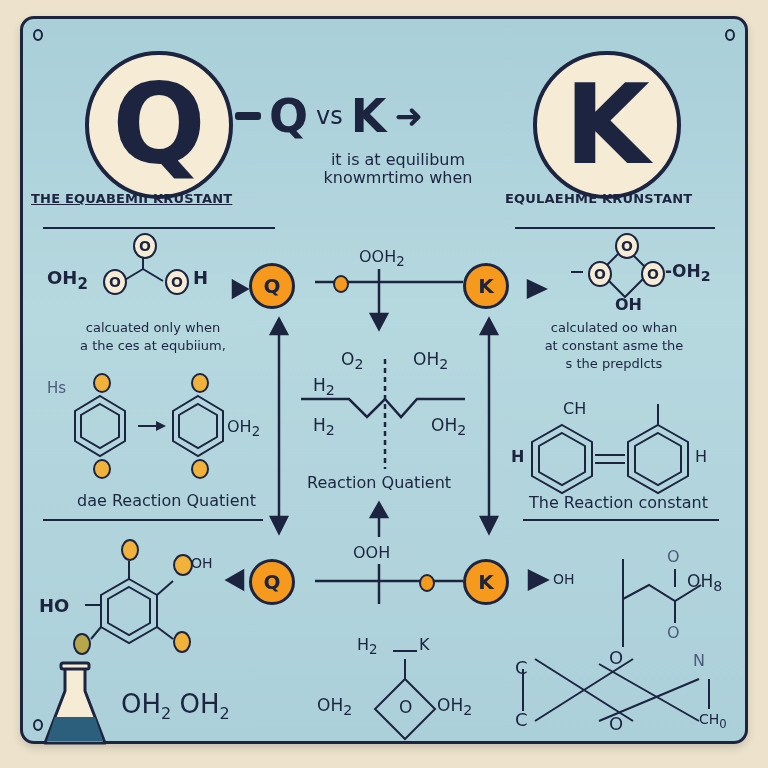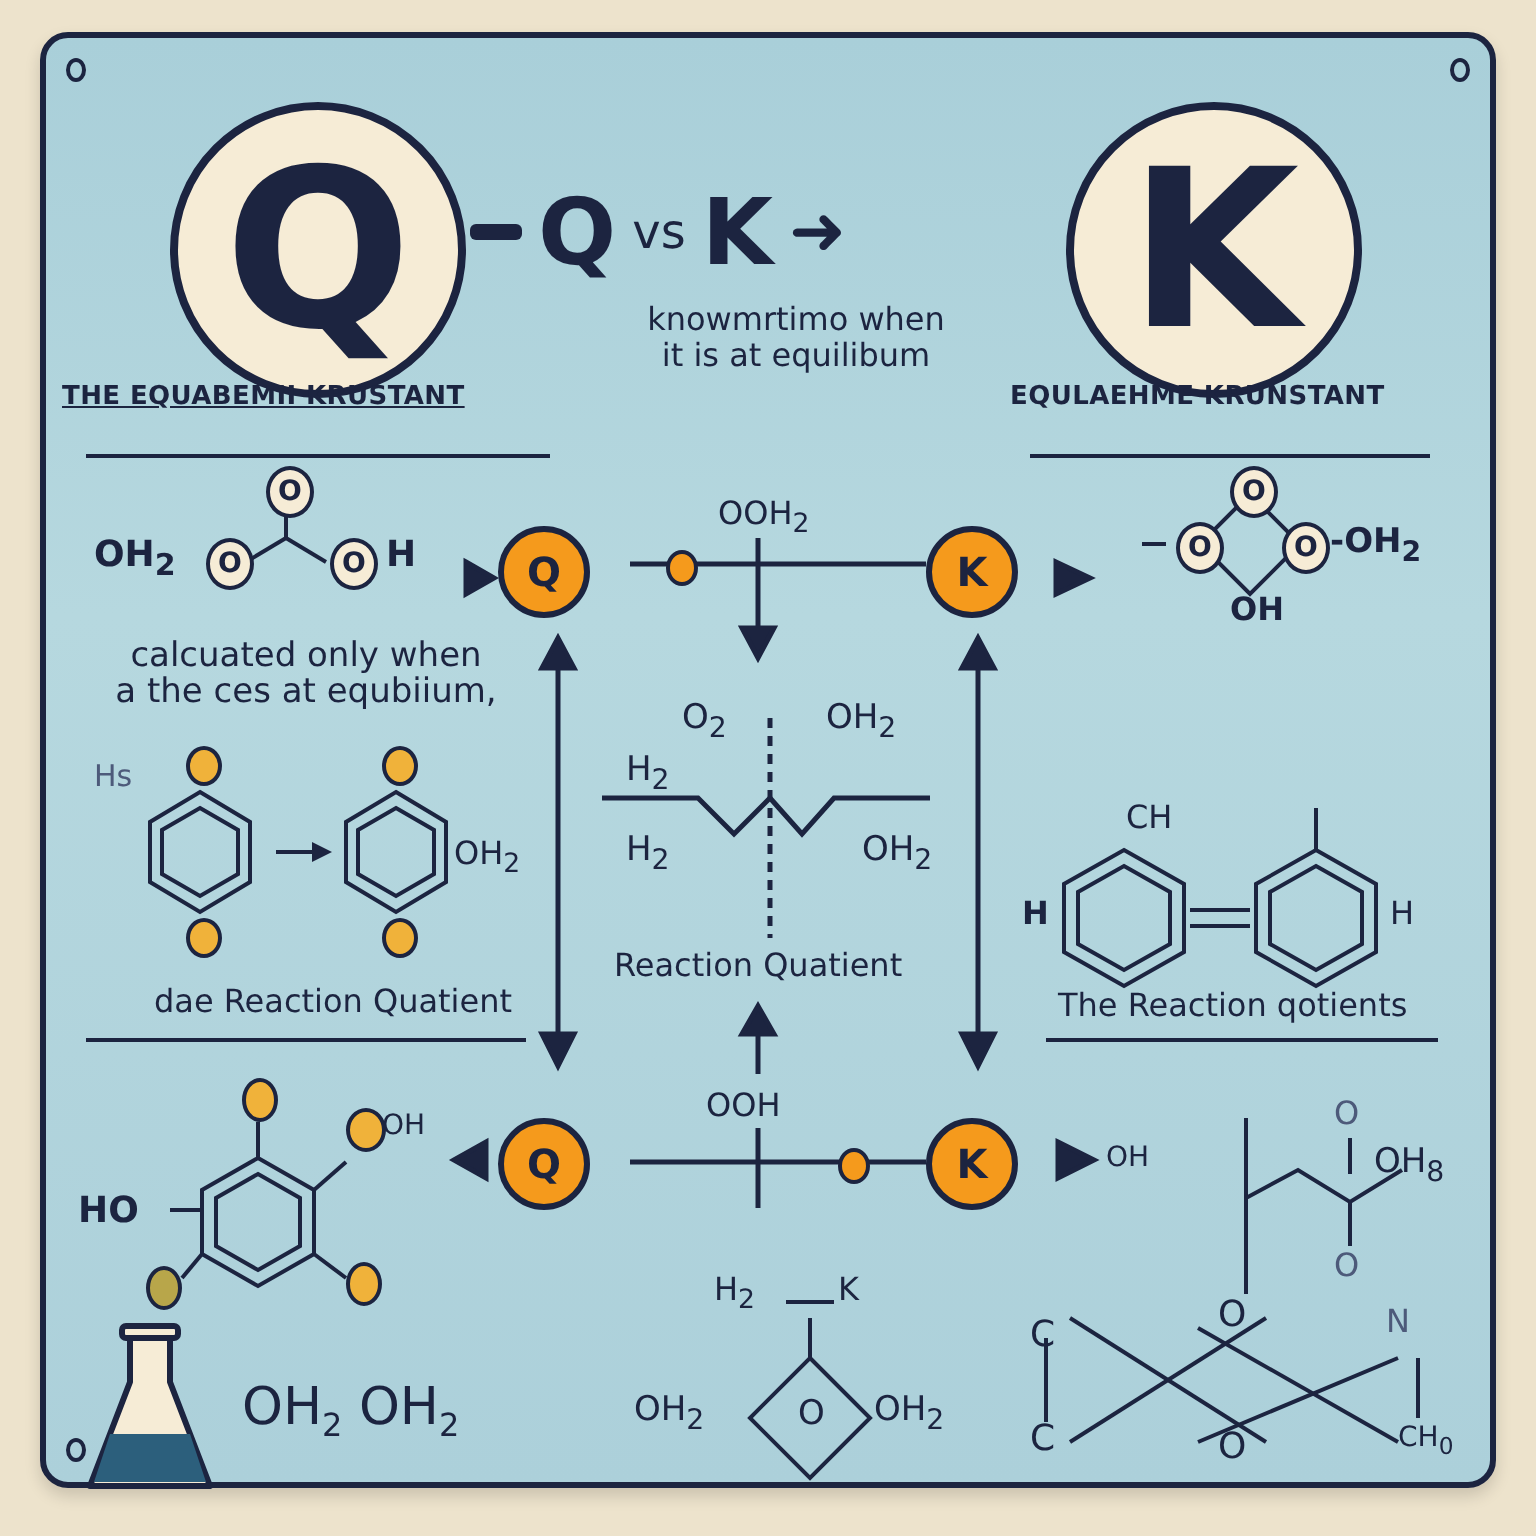--- a/index.html
+++ b/index.html
@@ -21,21 +21,21 @@
   .big-circle {
     position:absolute; width:140px; height:140px; border-radius:50%;
     background:#f6ecd6; border:4px solid #1c2440;
     display:flex; align-items:center; justify-content:center;
     font-family:"DejaVu Sans", sans-serif; font-weight:bold; font-size:110px; color:#1c2440;
   }
   .title { font-weight:bold; font-size:46px; }
   .title small { font-size:24px; font-weight:normal; }
   .caption { font-size:13px; font-weight:bold; letter-spacing:0.2px; }
   .rule { position:absolute; height:2px; background:#1c2440; }
-  .body-text { font-size:17px; line-height:18px; text-align:center; }
+  .body-text { font-size:13px; line-height:18px; text-align:center; }
   .node {
     position:absolute; width:40px; height:40px; border-radius:50%;
     background:#f59a1c; border:3px solid #1c2440;
     display:flex; align-items:center; justify-content:center;
     font-weight:bold; font-size:20px; color:#1c2440;
   }
   .chem { font-size:18px; font-weight:bold; }
   .label { font-size:15px; }
   svg { position:absolute; overflow:visible; }
 </style>
@@ -58,22 +58,22 @@
   <div class="abs title" style="left:212px;top:70px;display:flex;align-items:center;gap:8px;">
     <span style="display:inline-block;width:26px;height:8px;background:#1c2440;border-radius:3px;"></span>
     <span>Q</span>
     <small>vs</small>
     <span>K</span>
     <span style="font-size:34px;">➜</span>
   </div>
 
   <div class="abs caption" style="left:8px;top:172px;text-decoration:underline;">THE EQUABEMII KRUSTANT</div>
   <div class="abs" style="left:280px;top:132px;width:190px;text-align:center;font-size:16px;line-height:18px;">
+    <div>it is at equilibum</div>
     <div>knowmrtimo when</div>
-    <div>it is at equilibum</div>
   </div>
   <div class="abs caption" style="left:482px;top:172px;">EQULAEHME KRUNSTANT</div>
 
   <div class="rule" style="left:20px;top:208px;width:232px;"></div>
   <div class="rule" style="left:492px;top:208px;width:200px;"></div>
 
   <svg width="722" height="722" style="left:0;top:0;">
     <g stroke="#1c2440" stroke-width="2.5" fill="#1c2440">
 
       <line x1="292" y1="263" x2="440" y2="263"></line>
@@ -241,24 +241,29 @@
   </div>
 
   <div class="abs" style="left:592px;top:214px;width:20px;height:22px;border-radius:50%;background:#f6ecd6;border:2px solid #1c2440;text-align:center;font-weight:bold;font-size:14px;line-height:22px;"><span>O</span></div>
   <div class="abs" style="left:565px;top:242px;width:20px;height:22px;border-radius:50%;background:#f6ecd6;border:2px solid #1c2440;text-align:center;font-weight:bold;font-size:14px;line-height:22px;"><span>O</span></div>
   <div class="abs" style="left:618px;top:242px;width:20px;height:22px;border-radius:50%;background:#f6ecd6;border:2px solid #1c2440;text-align:center;font-weight:bold;font-size:14px;line-height:22px;"><span>O</span></div>
   <div class="abs chem" style="left:642px;top:242px;font-size:17px;">
     <span>-</span><span>OH</span><sub>2</sub>
   </div>
   <div class="abs chem" style="left:592px;top:276px;font-size:16px;">OH</div>
 
+  <div class="abs body-text" style="left:476px;top:300px;width:230px;">
+    <div>calculated oo whan</div>
+    <div>at constant asme the</div>
+    <div>s the prepdlcts</div>
+  </div>
   <div class="abs label" style="left:540px;top:380px;font-size:16px;">CH</div>
   <div class="abs label" style="left:488px;top:428px;font-size:16px;font-weight:bold;">H</div>
   <div class="abs label" style="left:672px;top:428px;font-size:16px;">H</div>
-  <div class="abs label" style="left:506px;top:474px;font-size:16px;">The Reaction qotients</div>
+  <div class="abs label" style="left:506px;top:474px;font-size:16px;">The Reaction constant</div>
   <div class="rule" style="left:500px;top:500px;width:196px;"></div>
 
   <div class="abs" style="left:98px;top:520px;width:14px;height:18px;border-radius:50%;background:#f0b23a;border:2px solid #1c2440;"></div>
   <div class="abs" style="left:150px;top:535px;width:16px;height:18px;border-radius:50%;background:#f0b23a;border:2px solid #1c2440;"></div>
   <div class="abs label" style="left:168px;top:536px;font-size:14px;">OH</div>
   <div class="abs" style="left:150px;top:612px;width:14px;height:18px;border-radius:50%;background:#f0b23a;border:2px solid #1c2440;"></div>
   <div class="abs" style="left:50px;top:614px;width:14px;height:18px;border-radius:50%;background:#b8a64a;border:2px solid #1c2440;"></div>
   <div class="abs chem" style="left:16px;top:576px;">HO</div>
 
   <svg width="64" height="90" style="left:20px;top:642px;">

